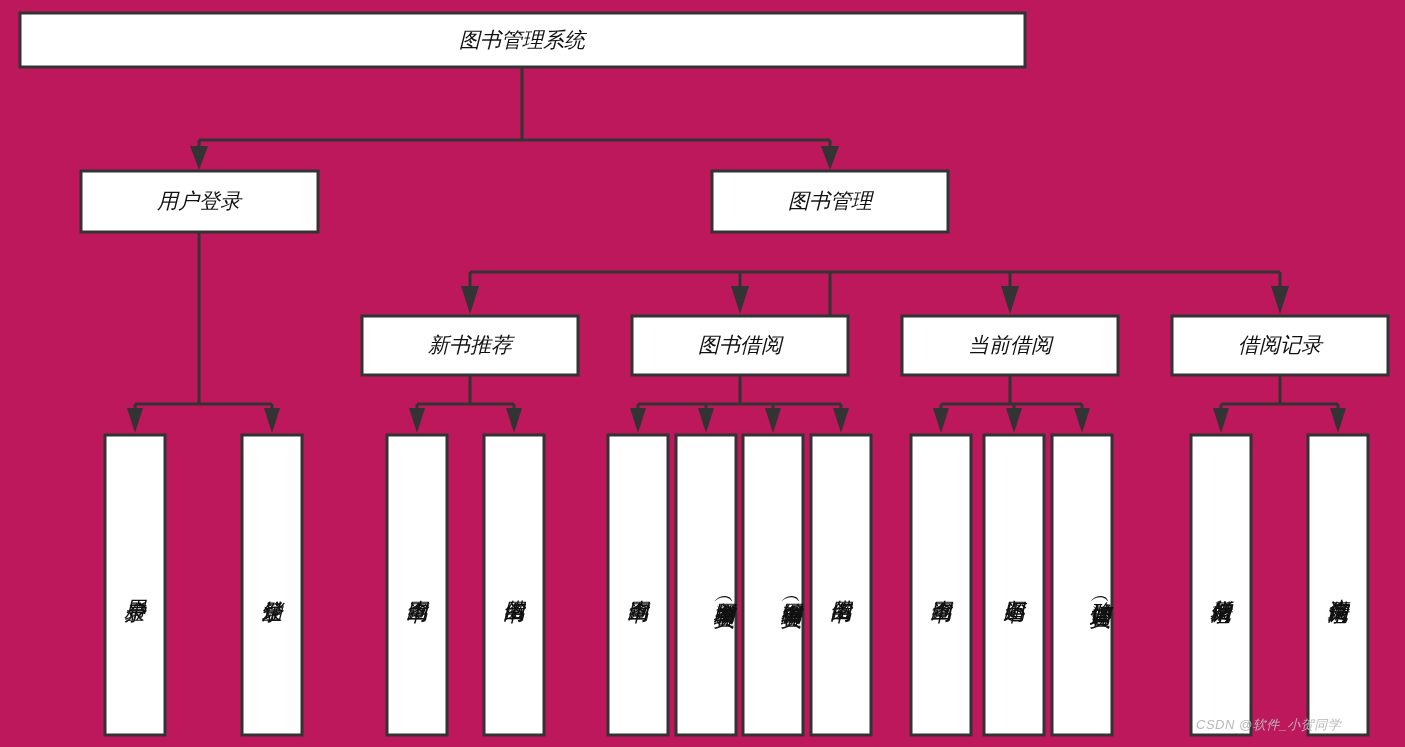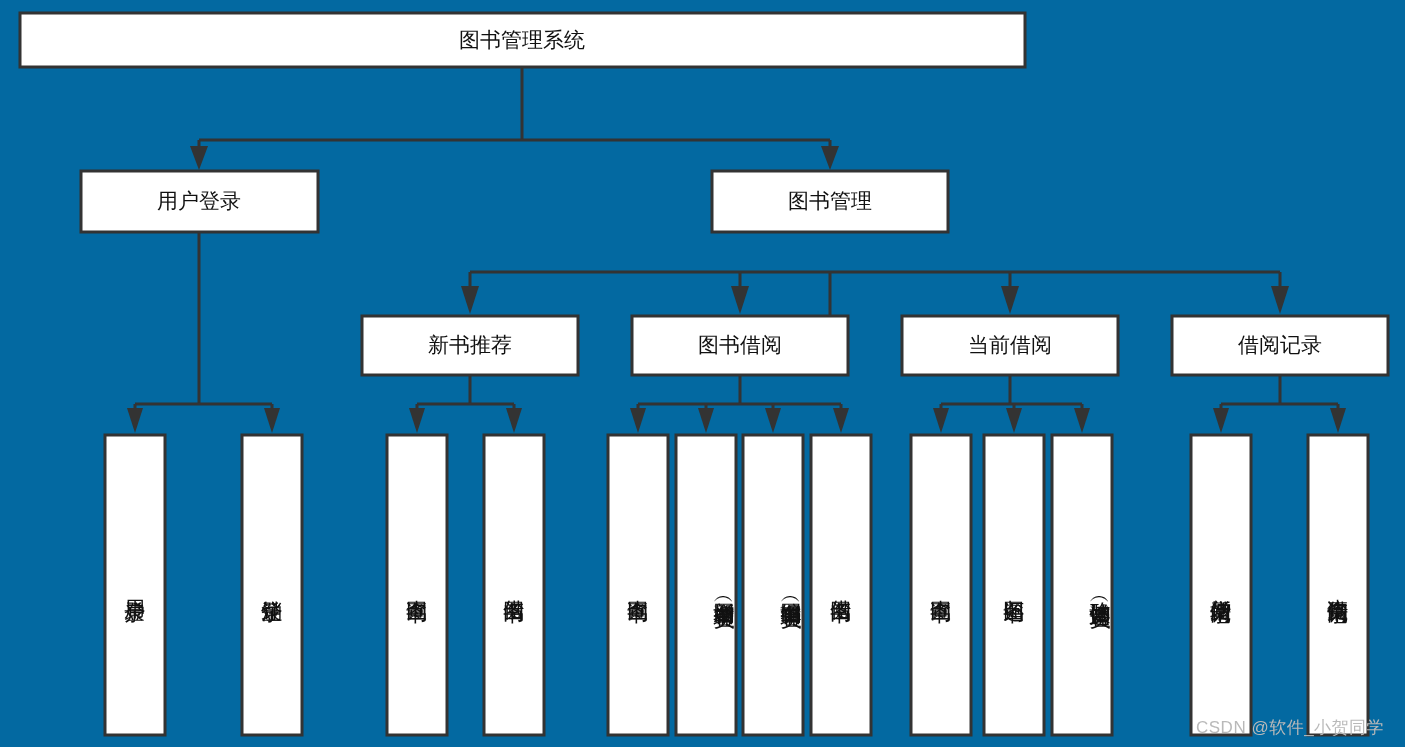--- a/index.html
+++ b/index.html
@@ -11,21 +11,22 @@
     width: 1405px;
     height: 747px;
     font-family: "Liberation Sans", "DejaVu Sans", sans-serif;
     overflow: hidden;
     position: relative;
   }
   #diagram-root {
     position: relative;
     width: 1405px;
     height: 747px;
-    background: #0369a1;
+    background: #be185d;
+    font-style: italic;
   }
   svg#flowchart {
     display: block;
     width: 1405px;
     height: 747px;
   }
   .node-box {
     fill: #ffffff;
     stroke: #333333;
     stroke-width: 3;
@@ -62,21 +63,21 @@
     pointer-events: none;
   }
   .leaf-label.center-start {
     align-items: center;
   }
   .watermark {
     position: absolute;
     left: 1196px;
     top: 716px;
     font-family: "Liberation Sans", "DejaVu Sans", sans-serif;
-    font-size: 17px;
+    font-size: 13px;
     color: #b9b9b9;
     white-space: nowrap;
     letter-spacing: 0.5px;
   }
 </style>
 </head>
 <body>
 
 <div id="diagram-root">
 

